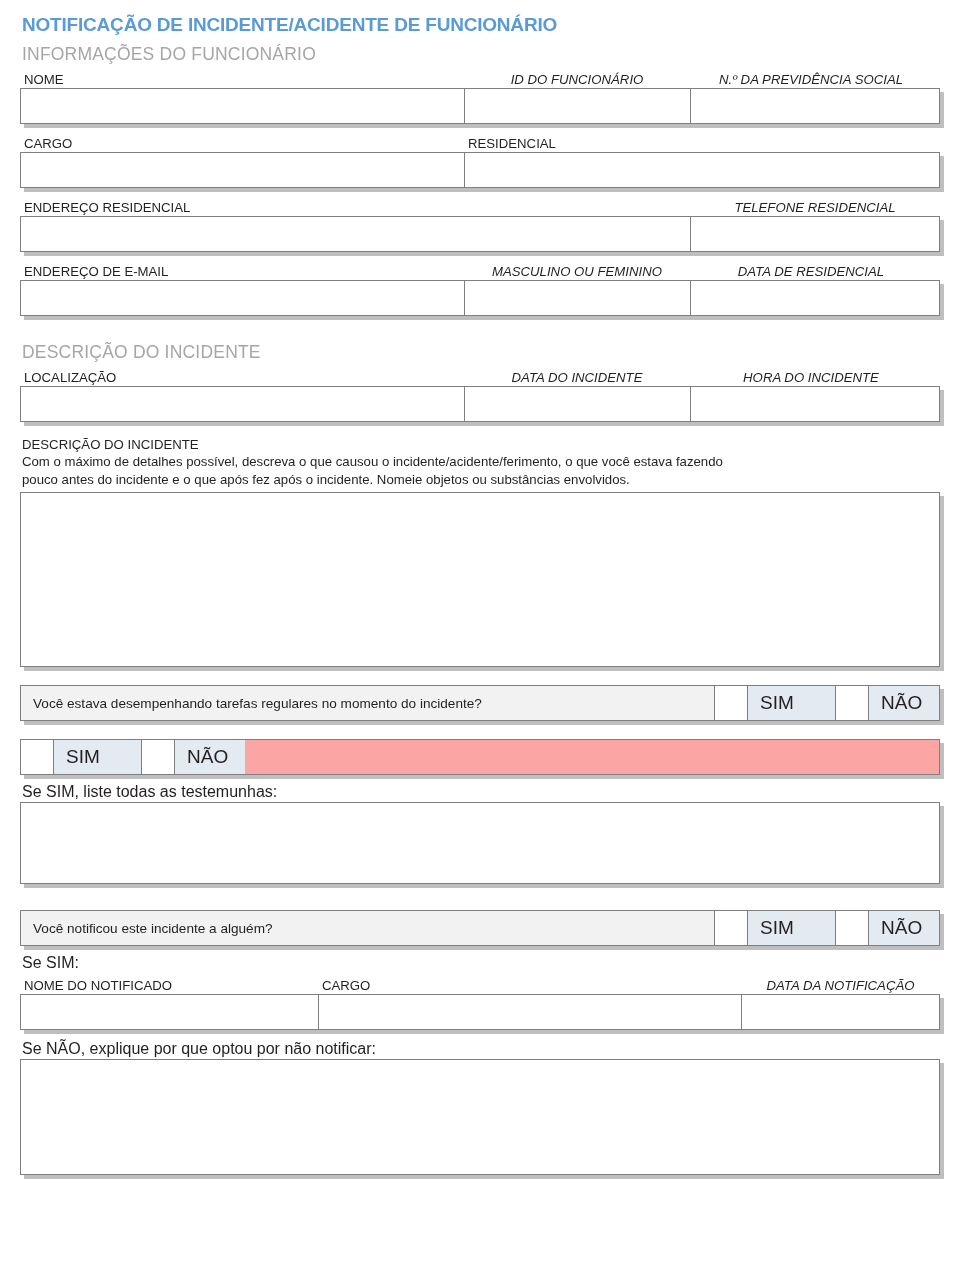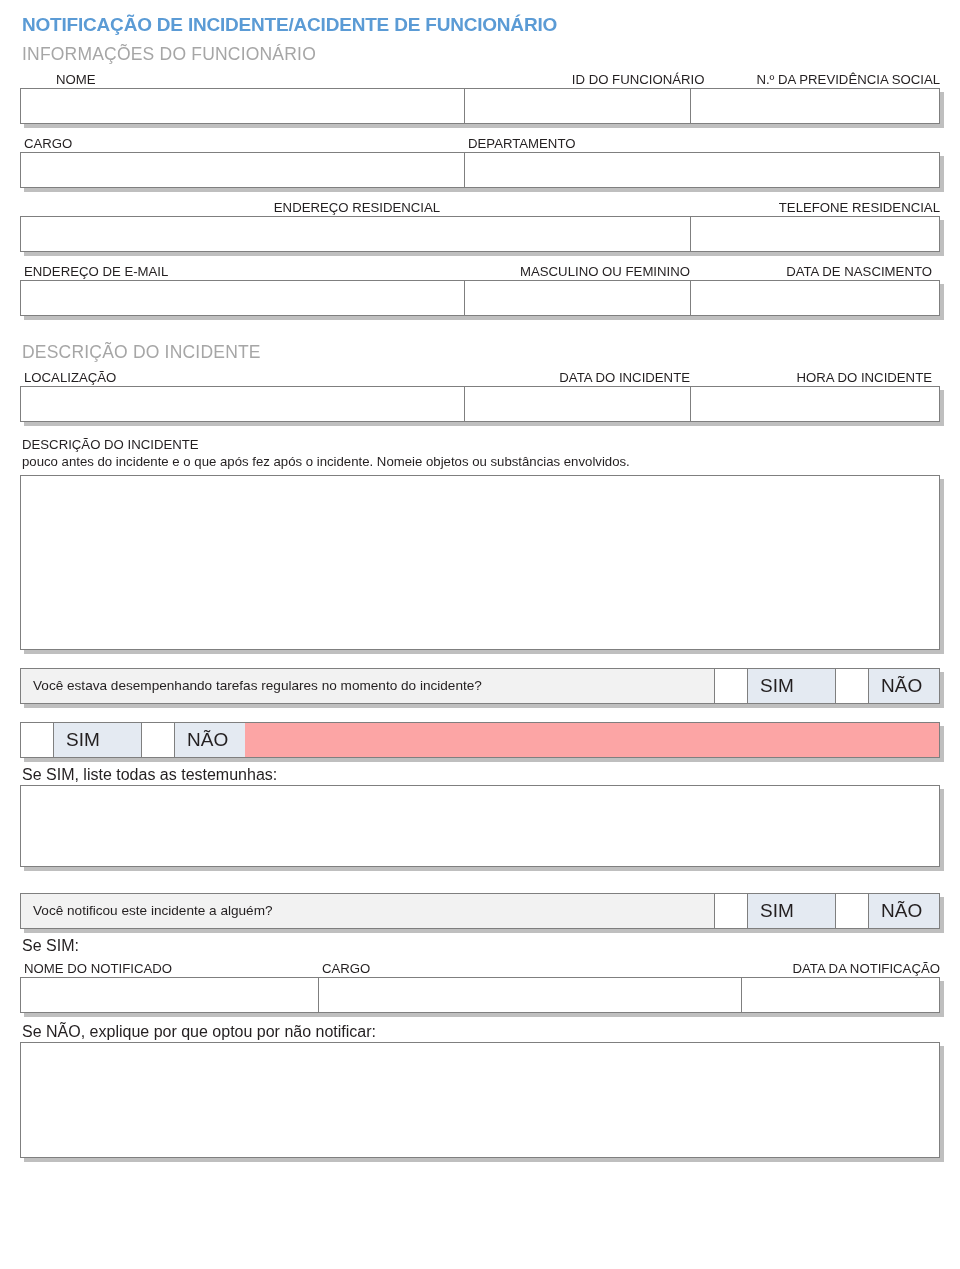--- a/index.html
+++ b/index.html
@@ -43,21 +43,21 @@
     height: 20px;
     margin-top: 3px;
   }
   .label-row .lbl {
     font-size: 13.2px;
     color: #231f20;
     line-height: 16px;
     white-space: nowrap;
     overflow: hidden;
   }
-  .lbl.center { text-align: right; }
+  .lbl.center { text-align: center; font-style: italic; }
   .lbl.left   { text-align: left; }
   .lbl.pad    { padding-left: 4px; }
 
   
   .box-row {
     display: flex;
     border: 1px solid #7f7f7f;
     background: #ffffff;
     box-shadow: 4px 4px 0 0 #bfbfbf;
     margin-bottom: 8px;
@@ -126,52 +126,52 @@
 </head>
 <body>
 
 <div class="page">
 
   <div class="form-title">NOTIFICAÇÃO DE INCIDENTE/ACIDENTE DE FUNCIONÁRIO</div>
 
   <div class="section-head">INFORMAÇÕES DO FUNCIONÁRIO</div>
 
   <div class="label-row">
-    <div class="lbl left pad" style="width:444px;margin-left:32px;">NOME</div>
+    <div class="lbl left pad" style="width:444px;">NOME</div>
     <div class="lbl center" style="width:226px;">ID DO FUNCIONÁRIO</div>
     <div class="lbl center" style="width:242px;margin-top:28px;">N.º DA PREVIDÊNCIA SOCIAL</div>
   </div>
   <div class="box-row">
     <div class="cell" style="width:444px;"></div>
     <div class="cell" style="width:226px;"></div>
     <div class="cell" style="flex:1;"></div>
   </div>
 
   <div class="label-row">
     <div class="lbl left pad" style="width:444px;">CARGO</div>
-    <div class="lbl left pad" style="flex:1;">DEPARTAMENTO</div>
-  </div>
-  <div class="box-row">
-    <div class="cell" style="width:444px;"></div>
-    <div class="cell" style="flex:1;"></div>
-  </div>
-
-  <div class="label-row">
-    <div class="lbl left pad" style="width:670px;text-align:center;">ENDEREÇO RESIDENCIAL</div>
+    <div class="lbl left pad" style="flex:1;">RESIDENCIAL</div>
+  </div>
+  <div class="box-row">
+    <div class="cell" style="width:444px;"></div>
+    <div class="cell" style="flex:1;"></div>
+  </div>
+
+  <div class="label-row">
+    <div class="lbl left pad" style="width:670px;">ENDEREÇO RESIDENCIAL</div>
     <div class="lbl center" style="flex:1;">TELEFONE RESIDENCIAL</div>
   </div>
   <div class="box-row">
     <div class="cell" style="width:670px;"></div>
     <div class="cell" style="flex:1;"></div>
   </div>
 
   <div class="label-row">
     <div class="lbl left pad" style="width:444px;margin-top:24px;">ENDEREÇO DE E-MAIL</div>
     <div class="lbl center" style="width:226px;">MASCULINO OU FEMININO</div>
-    <div class="lbl center" style="width:242px;">DATA DE NASCIMENTO</div>
+    <div class="lbl center" style="width:242px;">DATA DE RESIDENCIAL</div>
   </div>
   <div class="box-row">
     <div class="cell" style="width:444px;"></div>
     <div class="cell" style="width:226px;"></div>
     <div class="cell" style="flex:1;"></div>
   </div>
 
   <div class="section-head second">DESCRIÇÃO DO INCIDENTE</div>
 
   <div class="label-row">
@@ -180,20 +180,21 @@
     <div class="lbl center" style="width:242px;">HORA DO INCIDENTE</div>
   </div>
   <div class="box-row">
     <div class="cell" style="width:444px;"></div>
     <div class="cell" style="width:226px;"></div>
     <div class="cell" style="flex:1;"></div>
   </div>
 
   <div class="helper-block">
     <div class="ln">DESCRIÇÃO DO INCIDENTE</div>
+    <div class="ln">Com o máximo de detalhes possível, descreva o que causou o incidente/acidente/ferimento, o que você estava fazendo</div>
     <div class="ln">pouco antes do incidente e o que após fez após o incidente. Nomeie objetos ou substâncias envolvidos.</div>
   </div>
   <div class="text-area ta-desc"></div>
 
   <div class="gap-sm"></div>
 
   <div class="q-row">
     <div class="q-text">Você estava desempenhando tarefas regulares no momento do incidente?</div>
     <div class="q-check"></div>
     <div class="q-opt sim">SIM</div>

